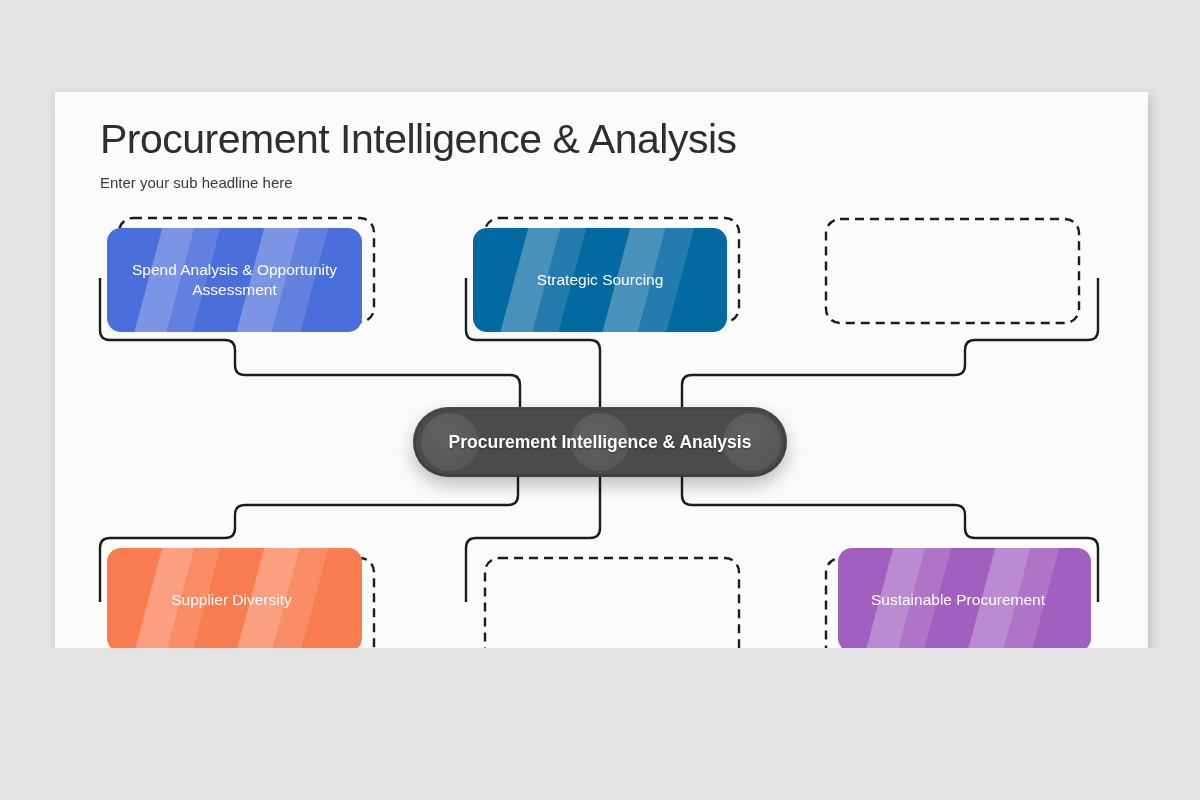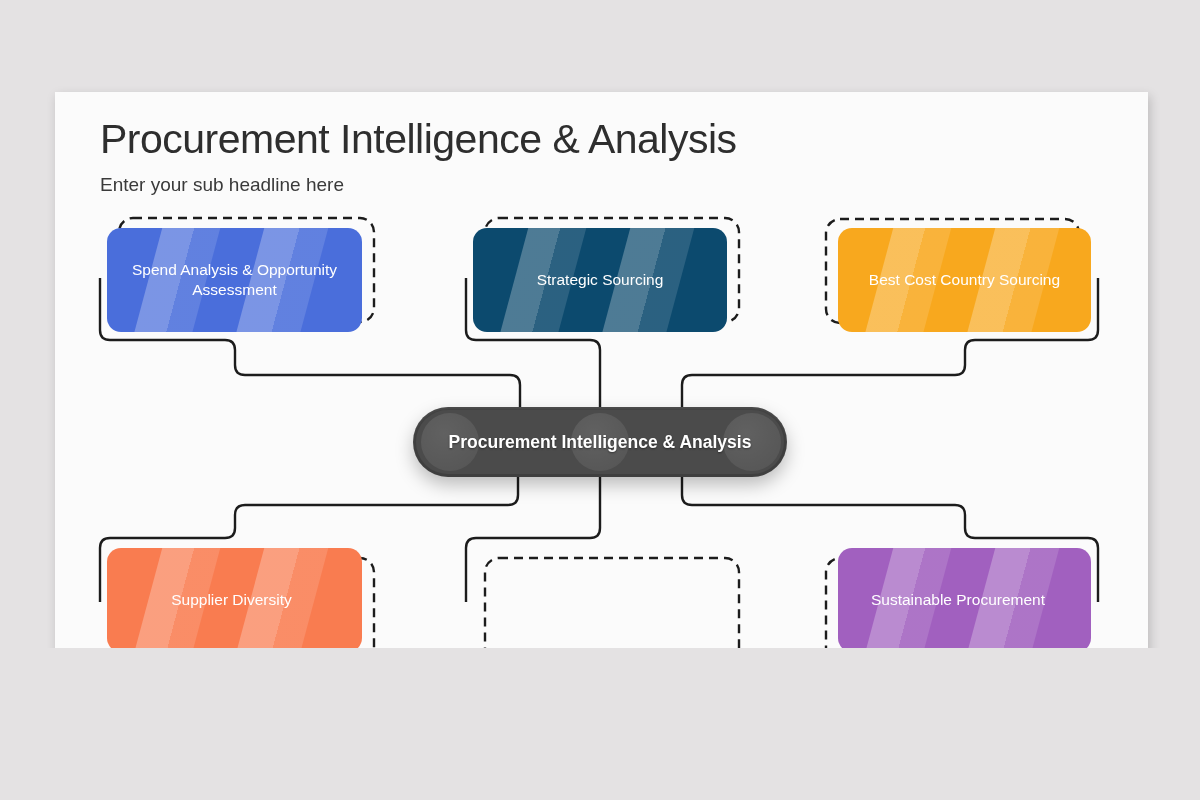--- a/index.html
+++ b/index.html
@@ -10,21 +10,21 @@
   .card{
     position:absolute;left:55px;top:92px;width:1093px;height:615px;
     background:#FBFBFB;box-shadow:2px 4px 10px rgba(0,0,0,0.18);
   }
   .title{
     position:absolute;left:100px;top:116px;width:900px;
     font-size:41px;font-weight:400;color:#2E2E2E;letter-spacing:-0.5px;
   }
   .subtitle{
     position:absolute;left:100px;top:174px;width:600px;
-    font-size:19px;font-weight:400;color:#3A3A3A;
+    font-size:15px;font-weight:400;color:#3A3A3A;
   }
   svg.wires{position:absolute;left:0;top:0;width:1200px;height:800px;pointer-events:none;z-index:1;}
   .wire{fill:none;stroke:#1C1C1C;stroke-width:2.4;}
   .dashed{fill:none;stroke:#1C1C1C;stroke-width:2.4;stroke-dasharray:9 6;}
   .node{
     position:absolute;width:255px;height:104px;border-radius:14px;overflow:hidden;
     display:flex;align-items:center;justify-content:center;text-align:center;
     color:#FFFFFF;font-size:15.5px;line-height:1.3;padding:0 22px;box-sizing:border-box;
     z-index:2;
   }
@@ -85,31 +85,26 @@
     <path class="wire" d="M 600 440 L 600 528 Q 600 538 590 538 L 476 538 Q 466 538 466 548 L 466 602" style="stroke: rgb(28, 28, 28);"></path>
     <path class="wire" d="M 682 440 L 682 495 Q 682 505 692 505 L 955 505 Q 965 505 965 515 L 965 528 Q 965 538 975 538 L 1088 538 Q 1098 538 1098 548 L 1098 602" style="stroke: rgb(28, 28, 28);"></path>
   </svg>
 
   <div class="node n-tl" style="background-color: rgb(74, 110, 219);">
     <i class="stripe s1"></i>
     <i class="stripe s2"></i>
     <span class="label">Spend Analysis &amp; Opportunity Assessment</span>
   </div>
 
-  <div class="node n-tc" style="background-color: #0c4a6e;">
+  <div class="node n-tc" style="background-color: #0369a1;">
     <i class="stripe s1"></i>
     <i class="stripe s2"></i>
     <span class="label">Strategic Sourcing</span>
   </div>
 
-  <div class="node n-tr" style="background-color: rgb(248, 168, 30);">
-    <i class="stripe s1"></i>
-    <i class="stripe s2"></i>
-    <span class="label">Best Cost Country Sourcing</span>
-  </div>
 
   <div class="node n-bl" style="background-color: rgb(249, 124, 80); padding-left: 16px;">
     <i class="stripe s1"></i>
     <i class="stripe s2"></i>
     <span class="label">Supplier Diversity</span>
   </div>
 
 
   <div class="node n-br" style="background-color: rgb(161, 96, 191); padding-left: 9px;">
     <i class="stripe s1"></i>

